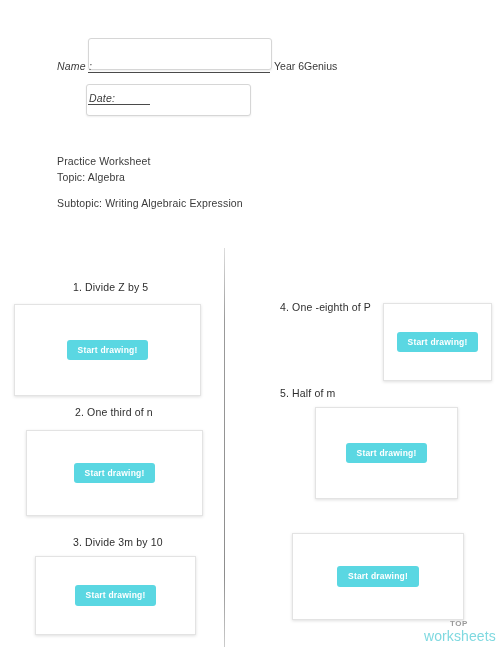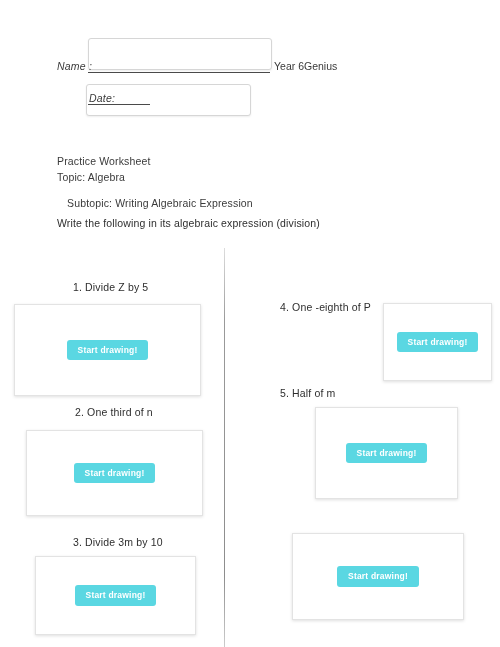--- a/index.html
+++ b/index.html
@@ -136,23 +136,22 @@
   <div class="hdr-label" style="left:57px; top:60px;">Name :</div>
   <div class="hdr-rule" style="left:88px; top:60px; width:182px; height:12px;"></div>
   <div class="hdr-side" style="left:274px; top:60px;">Year 6Genius</div>
 
   <div class="hdr-inputbox" style="left:86px; top:84px; width:163px; height:30px;"></div>
   <div class="hdr-label" style="left:57px; top:92px;padding-left:32px;">Date:</div>
   <div class="hdr-rule" style="left:88px; top:92px; width:62px; height:12px;"></div>
 
   <div class="meta-line" style="left:57px; top:134px;">Practice Worksheet</div>
   <div class="meta-line" style="left:57px; top:150px;">Topic: Algebra</div>
-  <div class="meta-line" style="left:67px; top:176px;">Subtopic: Writing Algebraic Expression</div>
+  <div class="meta-line" style="left:57px; top:176px;">Subtopic: Writing Algebraic Expression</div>
 
-  <div class="instruction" style="left:57px; top:217px;">Write the following in its algebraic expression (division)</div>
 
   <div class="divider" style="left:224px; top:248px; height:399px;"></div>
 
   <div class="q-text" style="left:73px; top:281px;">1.  Divide  Z  by 5</div>
   <div class="draw-box" style="left:14px; top:304px; width:185px; height:90px;">
     <button class="draw-btn">Start drawing!</button>
   </div>
 
   <div class="q-text" style="left:75px; top:406px;">2.  One third of n</div>
   <div class="draw-box" style="left:26px; top:430px; width:175px; height:84px;">
@@ -171,14 +170,18 @@
 
   <div class="q-text" style="left:280px; top:387px;">5.  Half of m</div>
   <div class="draw-box" style="left:315px; top:407px; width:141px; height:90px;">
     <button class="draw-btn">Start drawing!</button>
   </div>
 
   <div class="draw-box" style="left:292px; top:533px; width:170px; height:85px;">
     <button class="draw-btn">Start drawing!</button>
   </div>
 
+  <div class="logo" style="left:424px; top:620px; width:70px;">
+    <span class="logo-top">TOP</span>
+    <span class="logo-ws">worksheets</span>
+  </div>
 
 </div>
 
 </body></html>

